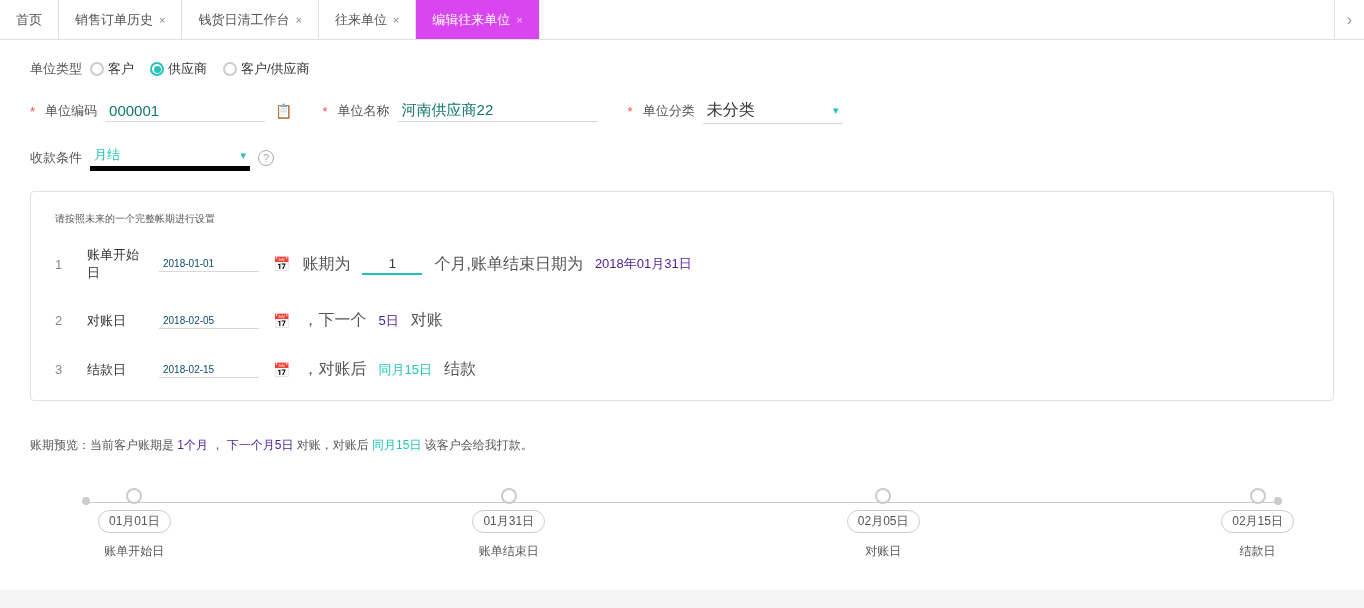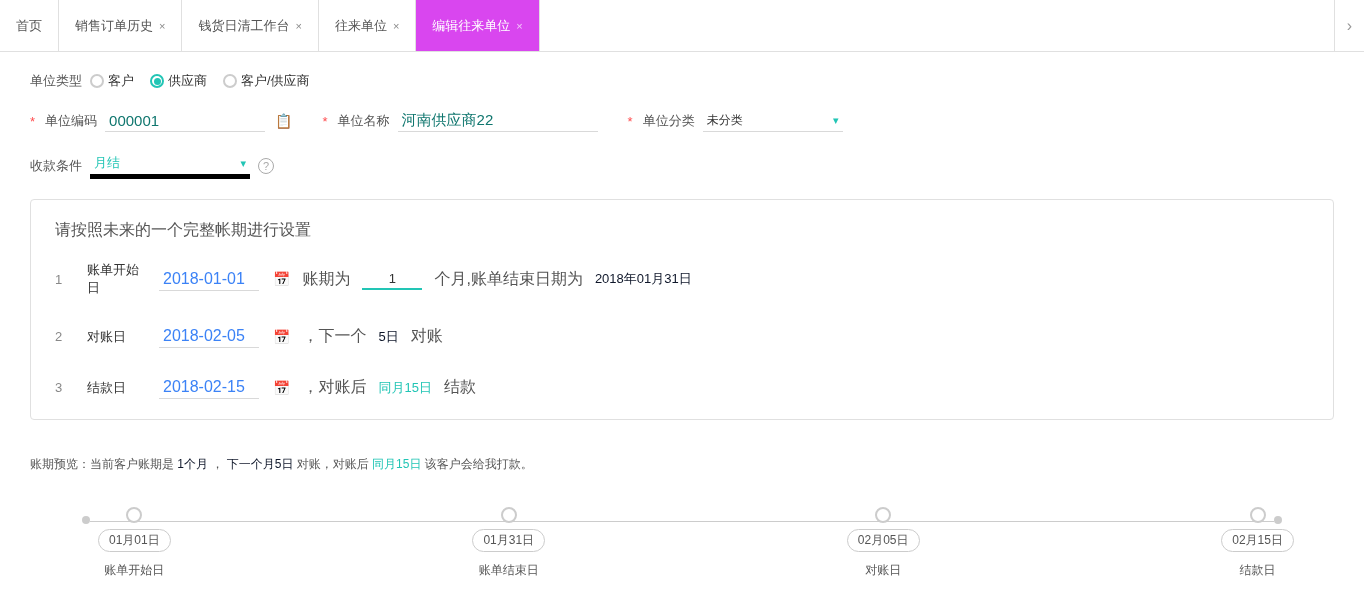--- a/index.html
+++ b/index.html
@@ -4,21 +4,21 @@
   <style>
     * { box-sizing: border-box; margin: 0; padding: 0; }
     body { font-family: -apple-system, BlinkMacSystemFont, 'PingFang SC', 'Microsoft YaHei', sans-serif; font-size: 13px; background: #f5f5f5; color: #333; }
 
     
     .tab-bar {
       display: flex;
       align-items: flex-end;
       background: #fff;
       border-bottom: 1px solid #e0e0e0;
-      height: 52px;
+      height: 40px;
       padding: 0 0;
     }
     .tab {
       display: flex;
       align-items: center;
       padding: 0 16px;
       height: 100%;
       font-size: 13px;
       cursor: pointer;
       color: #555;
@@ -138,21 +138,21 @@
     }
 
     .dropdown-wrapper {
       display: flex;
       align-items: center;
       border-bottom: 1px solid #d9d9d9;
       padding: 2px 4px;
       width: 140px;
       cursor: pointer;
     }
-    .dropdown-value { flex: 1; font-size: 12px; color: #333; }
+    .dropdown-value { flex: 1; font-size: 16px; color: #333; }
     .dropdown-arrow { color: #22c5b5; font-size: 11px; }
 
     .help-icon {
       width: 16px;
       height: 16px;
       border-radius: 50%;
       border: 1px solid #aaa;
       display: inline-flex;
       align-items: center;
       justify-content: center;
@@ -162,21 +162,21 @@
     }
 
     
     .settings-box {
       border: 1px solid #e0e0e0;
       border-radius: 4px;
       padding: 20px 24px;
       margin-bottom: 20px;
     }
     .settings-title {
-      font-size: 16px;
+      font-size: 10px;
       color: #555;
       margin-bottom: 20px;
     }
     .setting-row {
       display: flex;
       align-items: center;
       margin-bottom: 28px;
       gap: 12px;
     }
     .setting-row:last-child { margin-bottom: 0; }
@@ -188,39 +188,39 @@
     .row-title {
       width: 60px;
       color: #333;
       font-size: 13px;
     }
     .date-input {
       border: none;
       border-bottom: 1px solid #d9d9d9;
       outline: none;
       padding: 2px 4px;
-      font-size: 16px;
-      color: #3b82f6;
+      font-size: 10px;
+      color: #0c4a6e;
       width: 100px;
     }
     .month-input {
       border: none;
       border-bottom: 2px solid #22c5b5;
       outline: none;
       padding: 2px 4px;
       font-size: 13px;
       color: #333;
       width: 60px;
       text-align: center;
     }
     .desc-text {
       font-size: 16px;
       color: #555;
     }
-    .highlight-orange { color: #0f172a; font-weight: 500; }
+    .highlight-orange { color: #4c1d95; font-weight: 500; }
     .highlight-teal { color: #22c5b5; font-weight: 500; }
 
     
     .preview-section {
       padding: 16px 0 0 0;
     }
     .preview-text {
       font-size: 12px;
       color: #555;
       margin-bottom: 24px;

